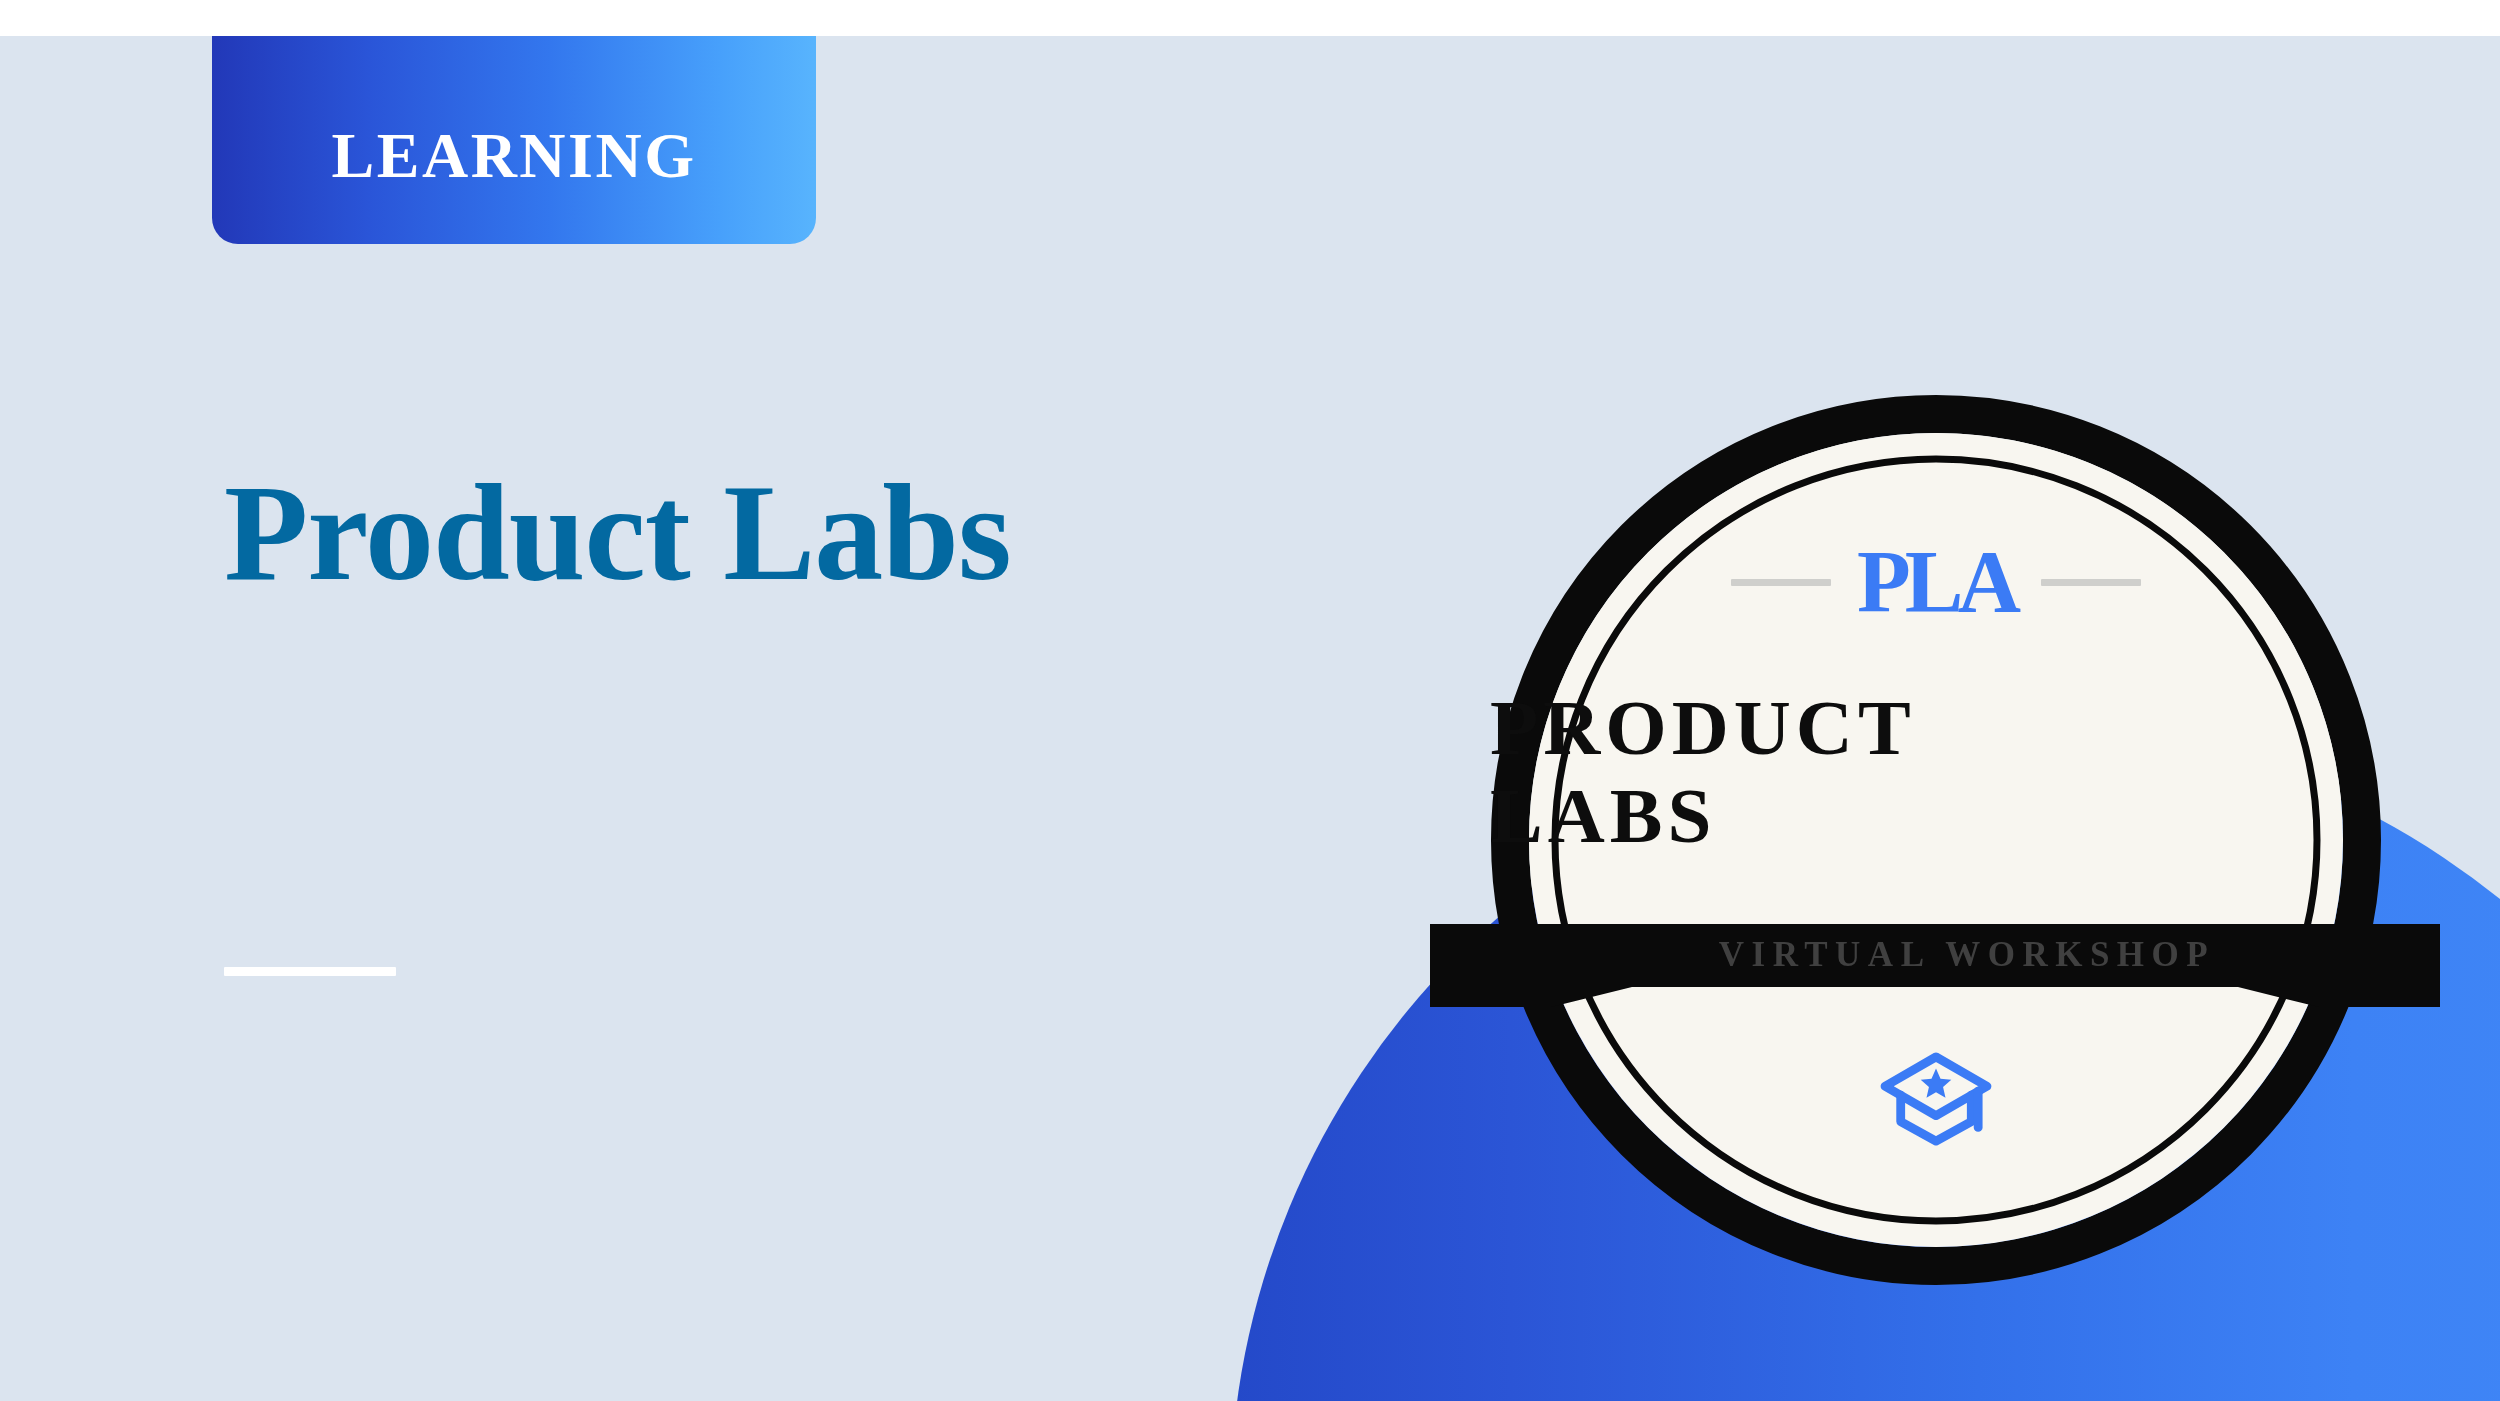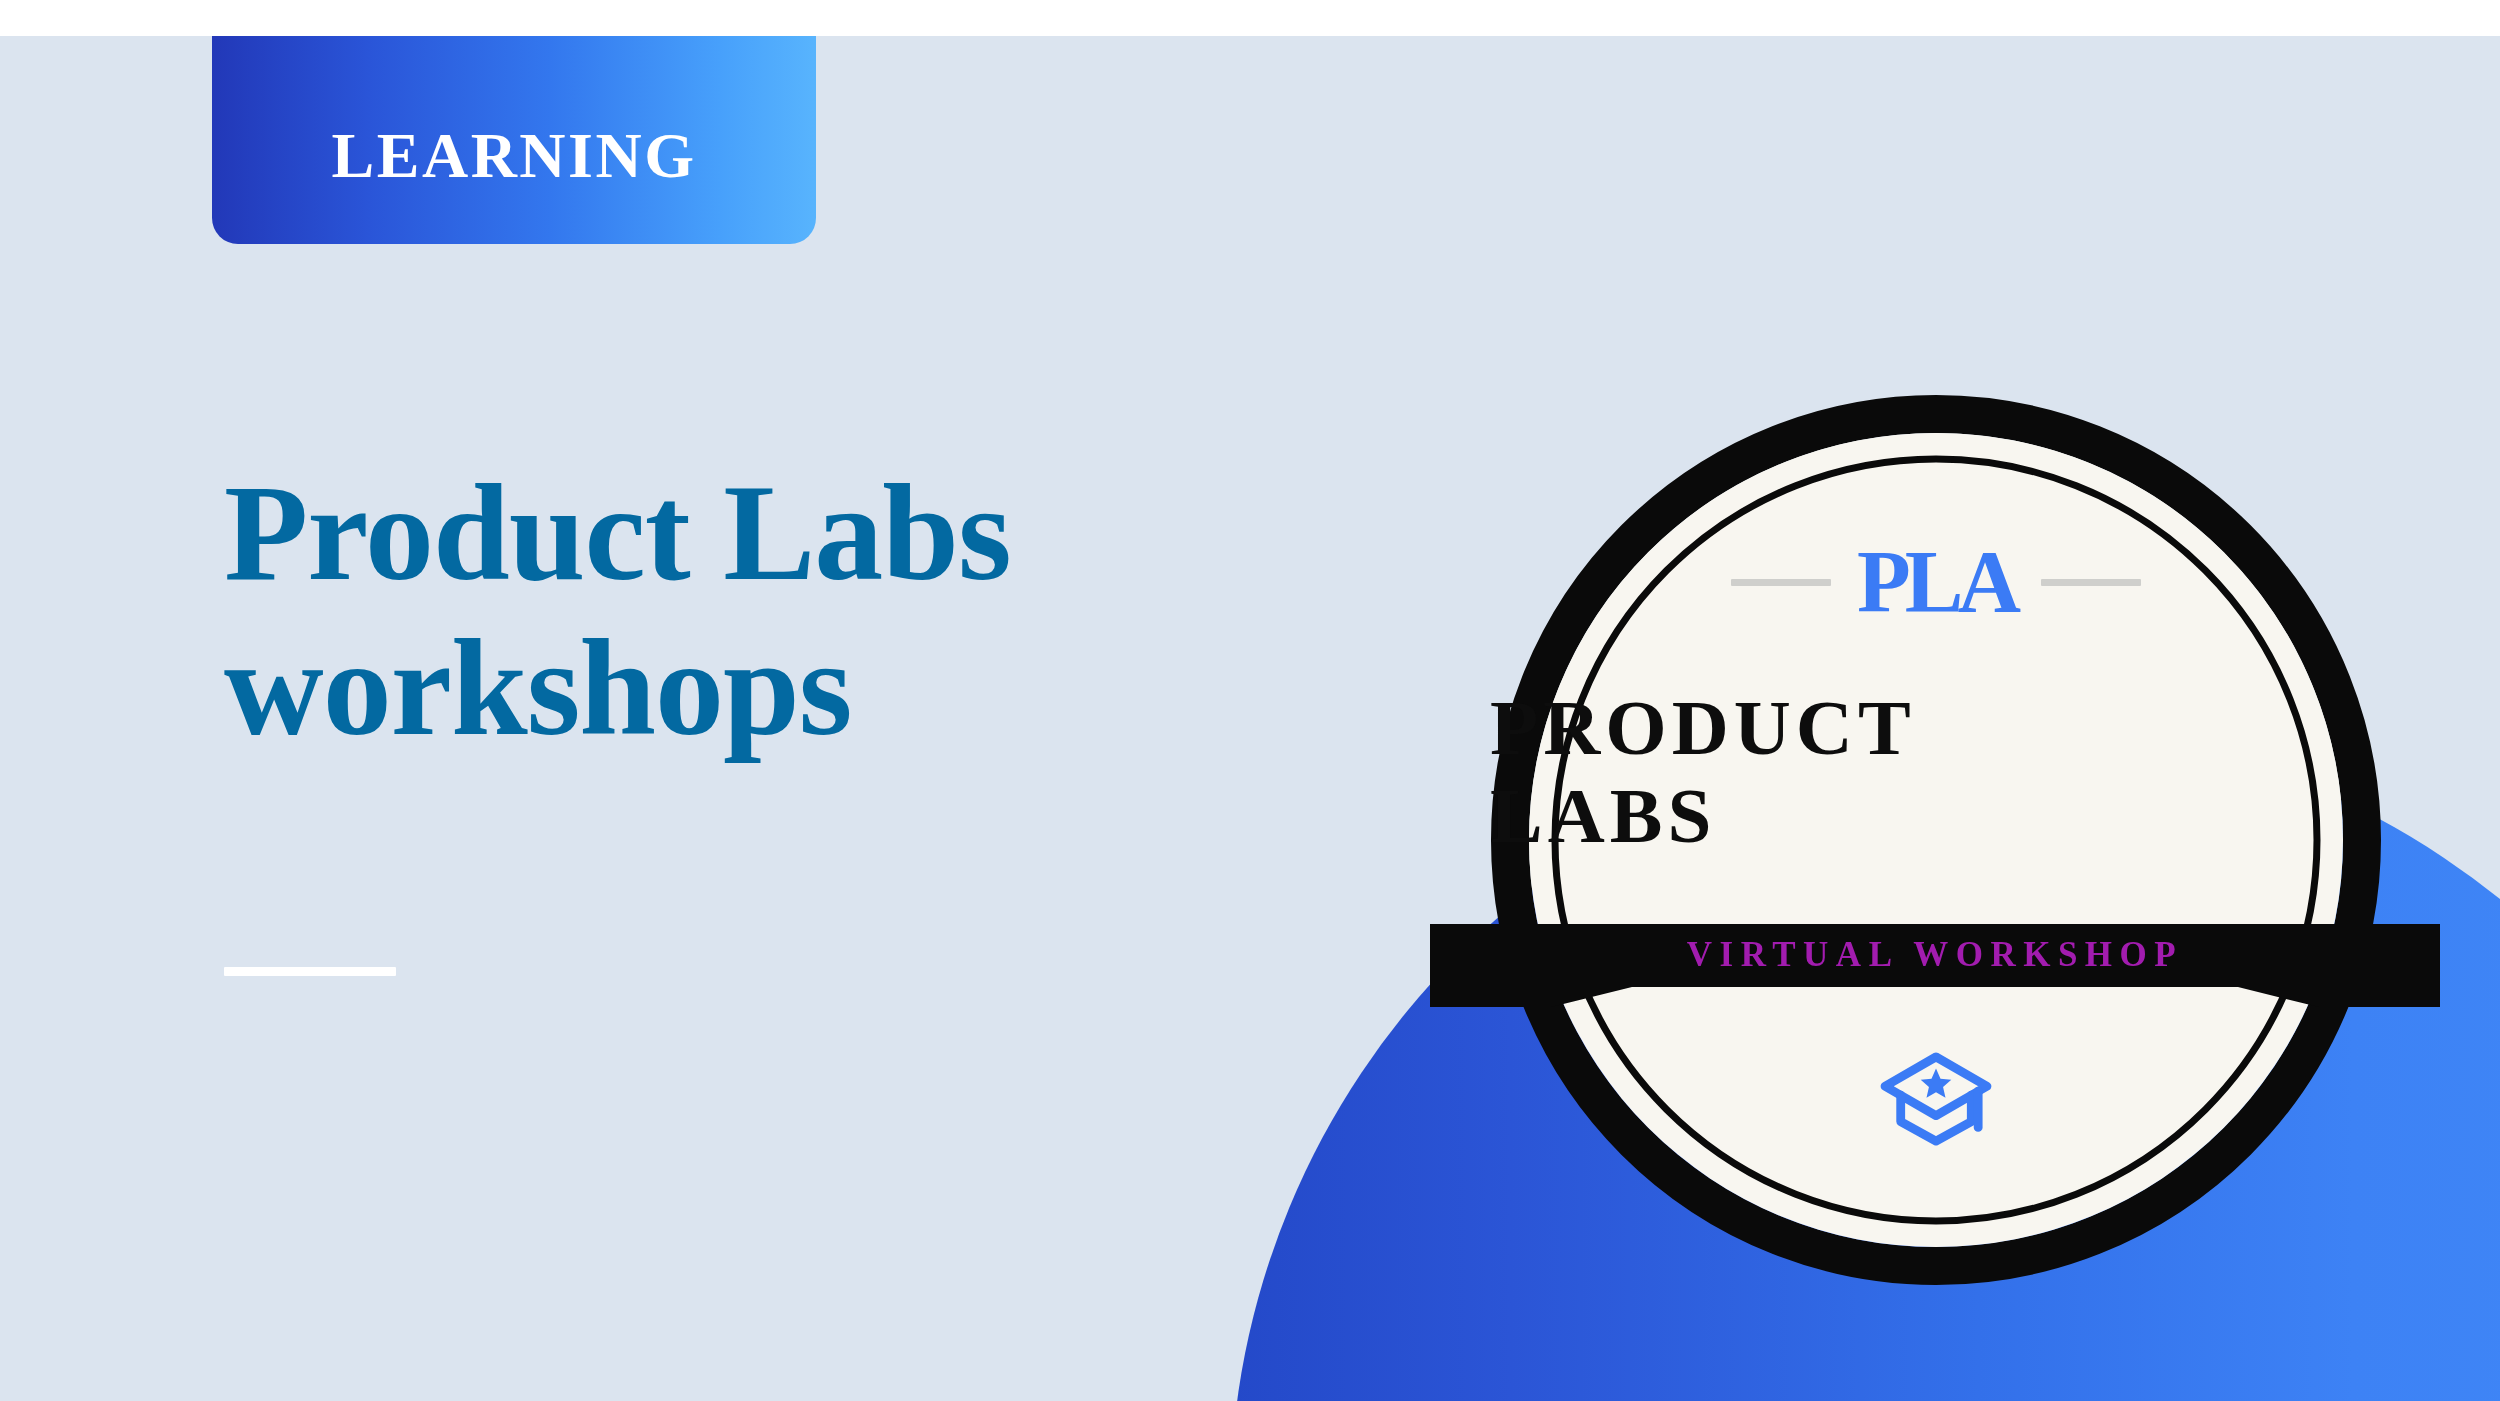--- a/index.html
+++ b/index.html
@@ -116,25 +116,26 @@
   }
   .ribbon-text {
     position: absolute;
     left: 0;
     top: 0;
     width: 100%;
     height: 62px;
     display: flex;
     align-items: center;
     justify-content: center;
-    color: #a21caf;
+    color: #404040;
     font-size: 35px;
     font-weight: 700;
     letter-spacing: 7.5px;
     white-space: nowrap;
+    padding-left: 32px;
   }
 
   .pla-row {
     position: absolute;
     top: 144px;
     left: 0;
     width: 100%;
     display: flex;
     align-items: center;
     justify-content: center;
@@ -184,21 +185,20 @@
 
   <div class="bg-circle"></div>
 
   <div class="learning-tab">
     <span class="learning-tab-label">LEARNING</span>
   </div>
 
   <div class="headline-block">
     <h1 class="headline">
       <span class="headline-line">Product Labs</span>
-      <span class="headline-line">workshops</span>
     </h1>
   </div>
 
   <div class="rule"></div>
 
   <div class="badge">
 
     <svg class="badge-svg" viewBox="0 0 892 892">
 
       <circle cx="446" cy="446" r="426" fill="none" stroke="#0A0A0A" stroke-width="38"></circle>

